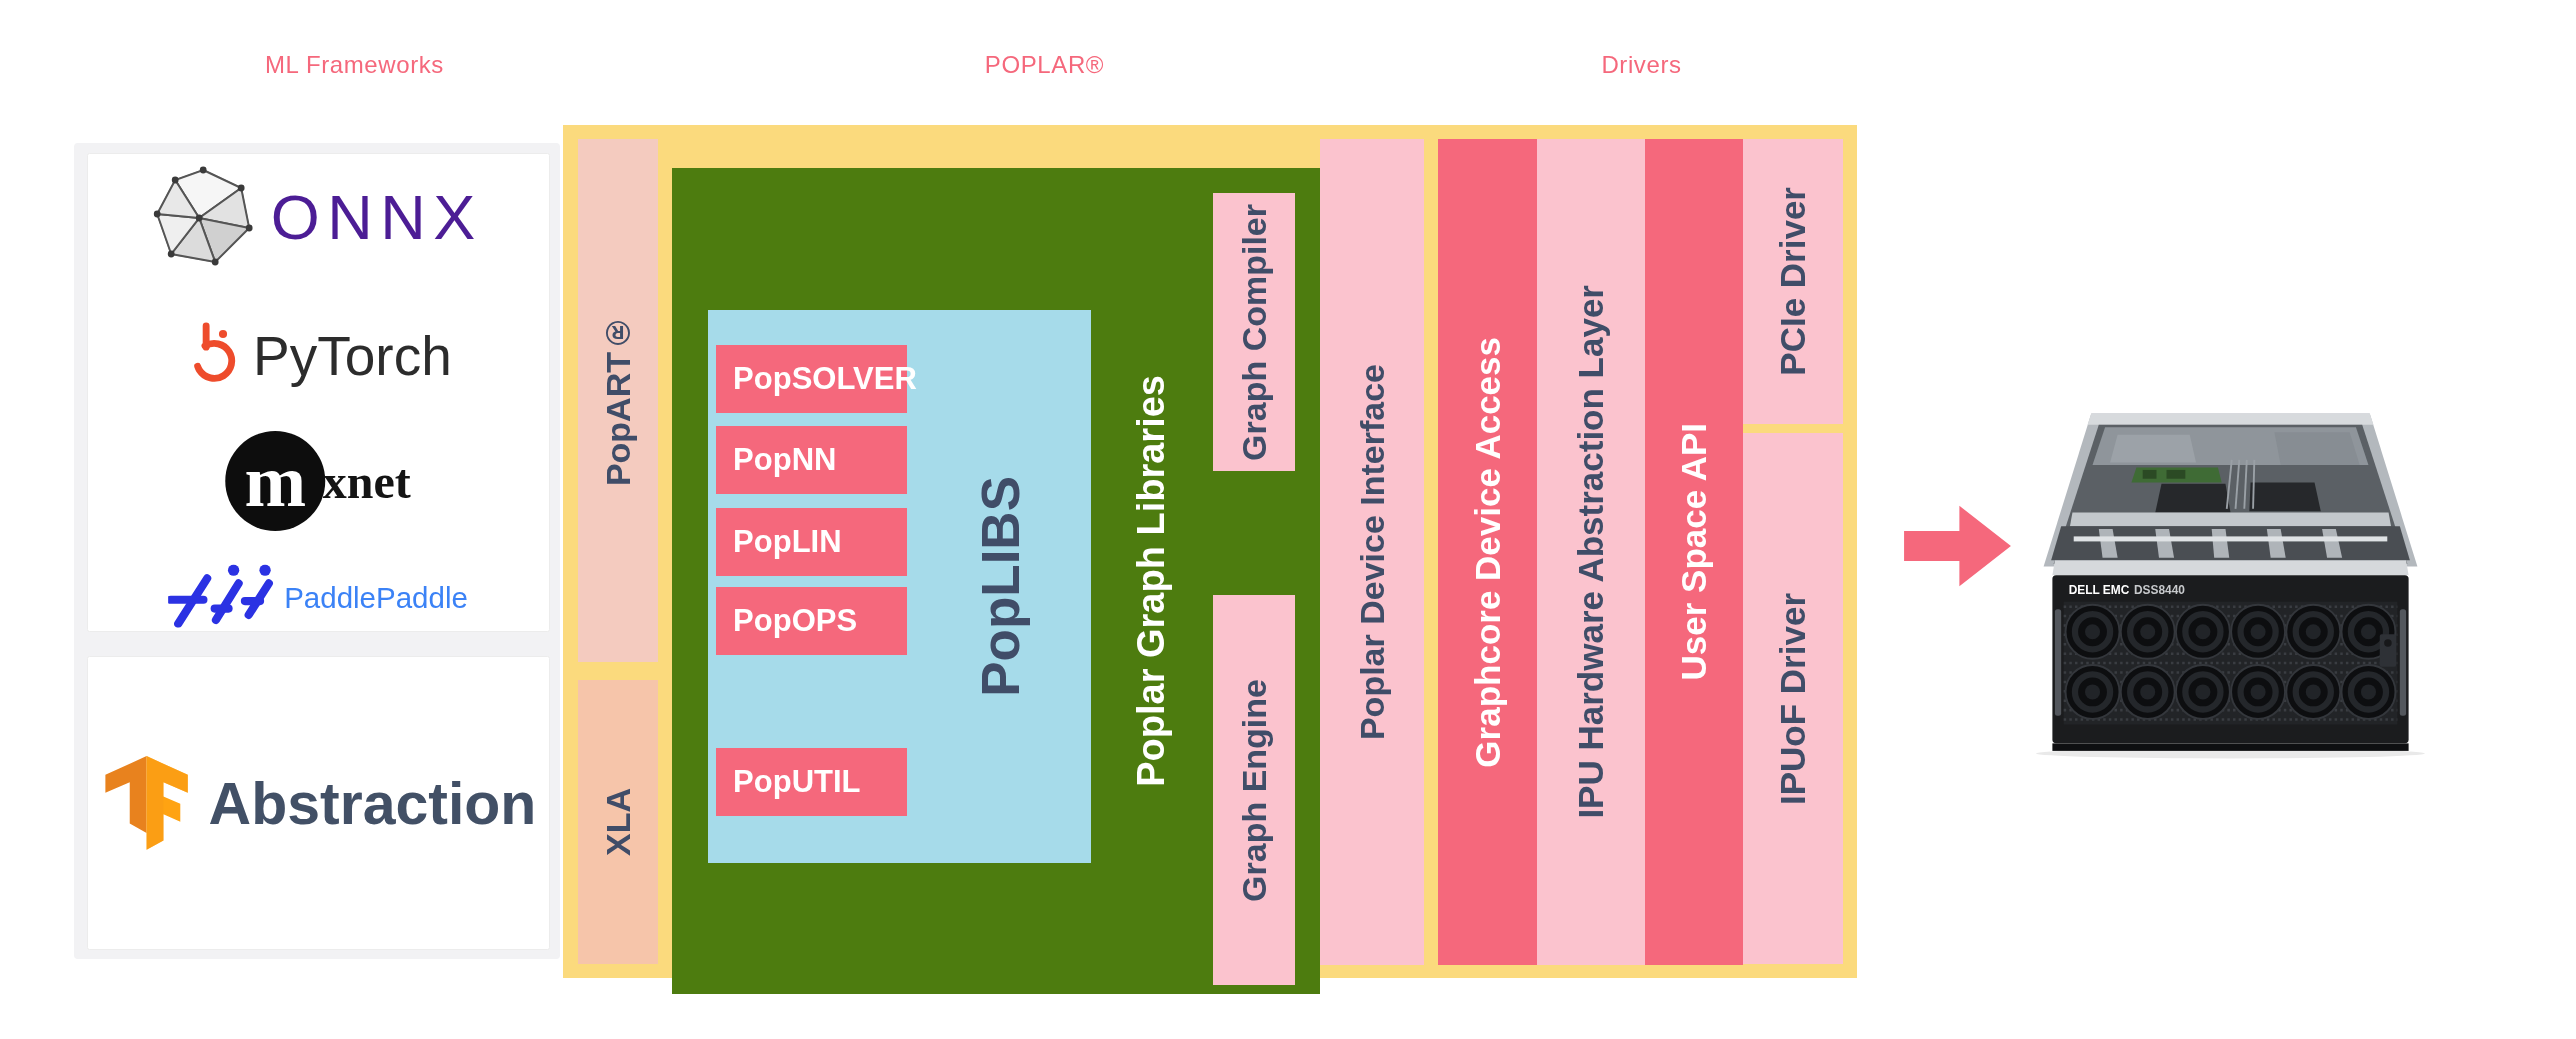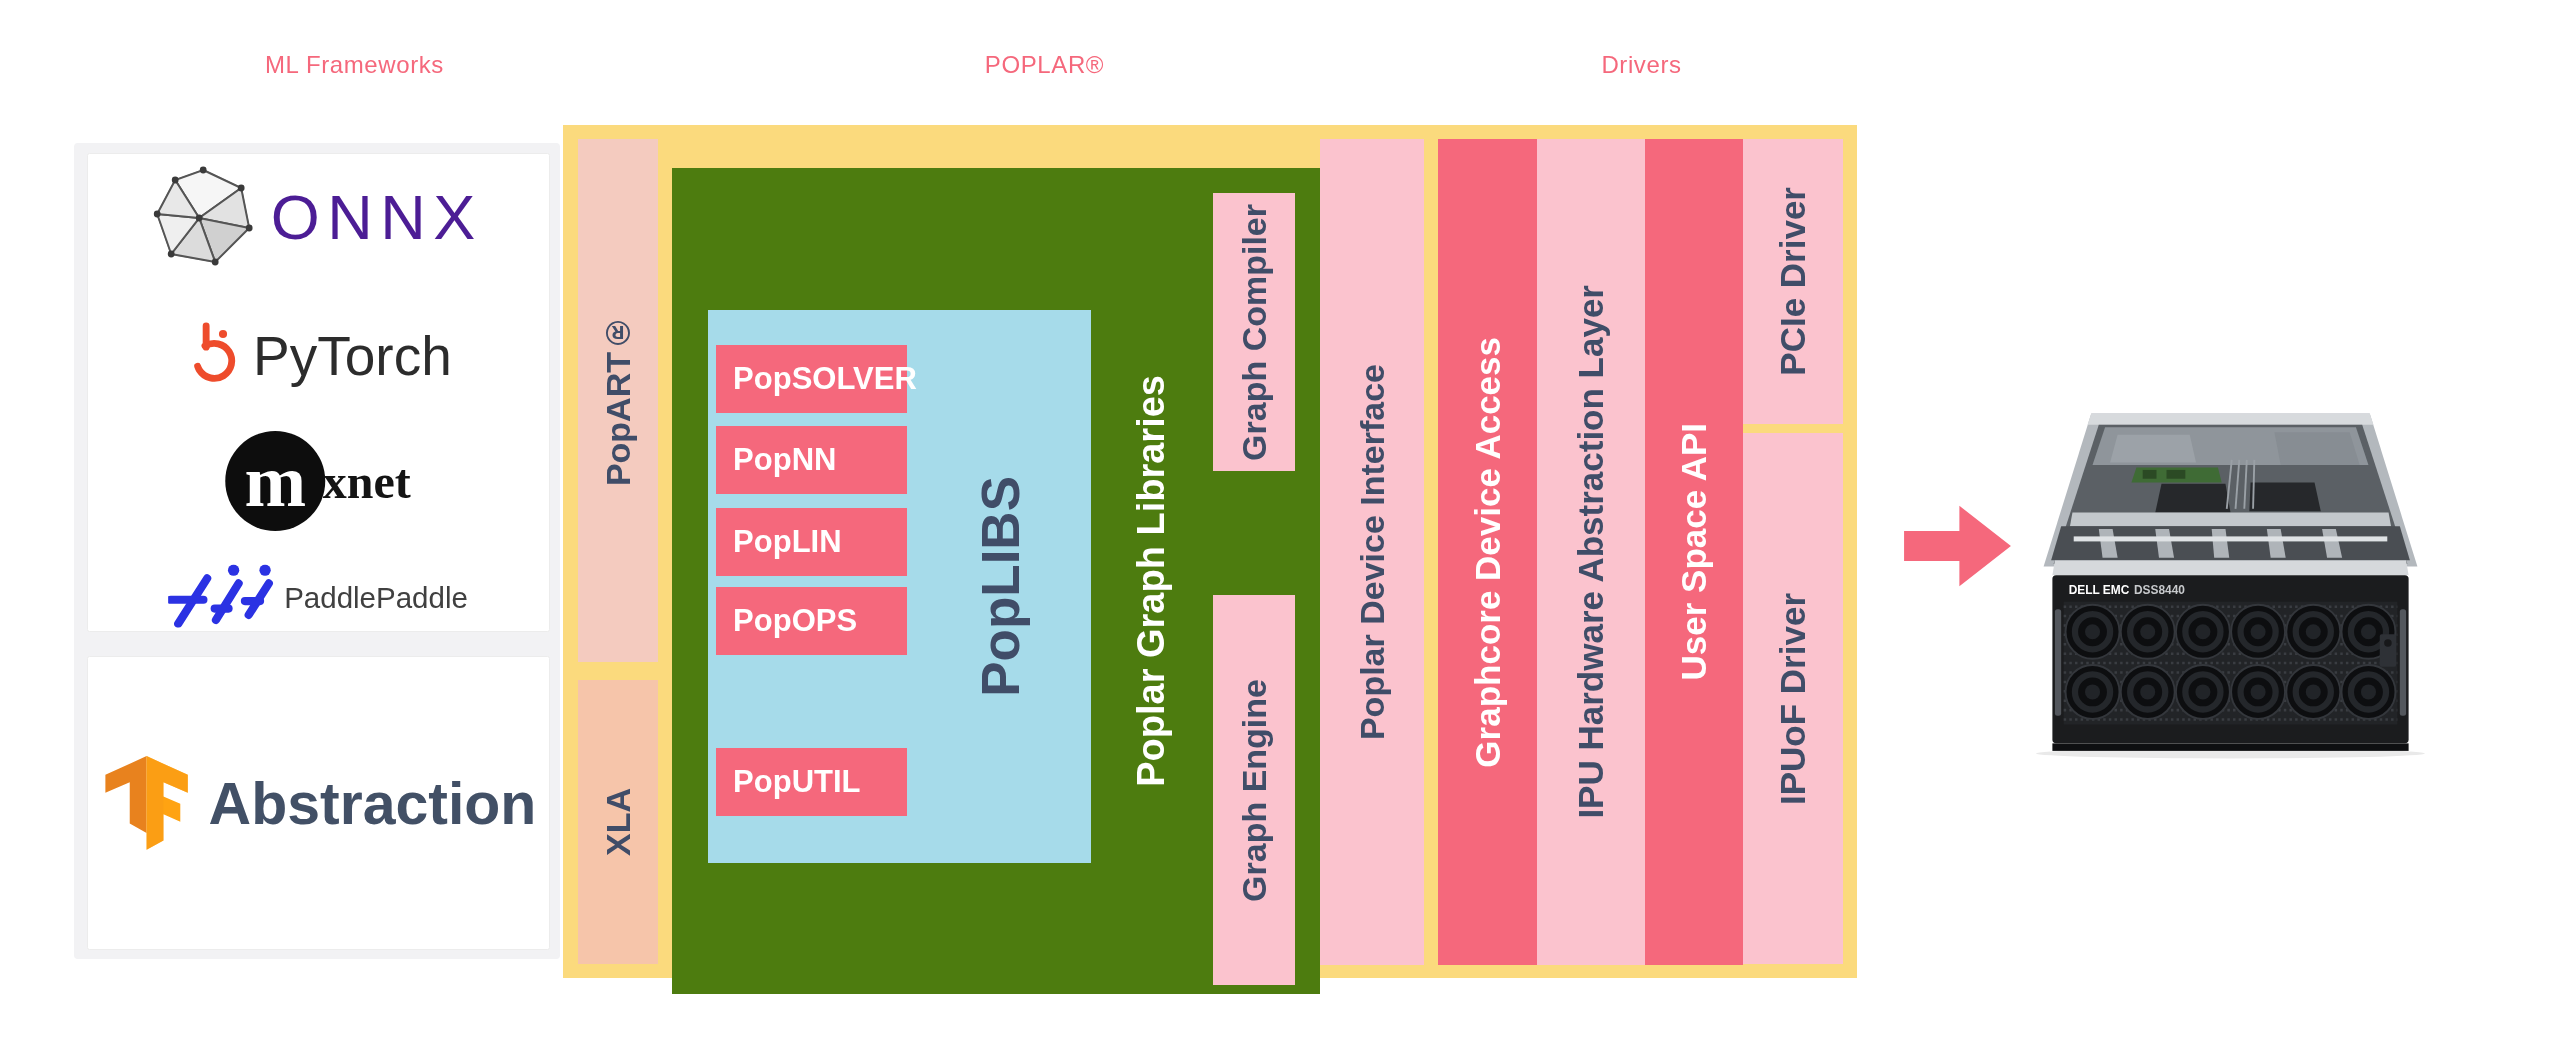--- a/index.html
+++ b/index.html
@@ -15,21 +15,21 @@
   .card{position:absolute;left:12.5px;width:461px;background:#ffffff;border:0.6px solid #ececec;border-radius:2.5px;}
   #card1{top:10px;height:477px;}
   #card2{top:513px;height:292px;}
   .logo-row{position:absolute;left:50%;transform:translate(-50%,-50%);display:flex;align-items:center;white-space:nowrap;}
 
   .onnx-text{font-size:63px;color:#4c1d95;letter-spacing:7.5px;margin-left:17.6px;}
   .pytorch-text{font-size:55px;color:#2c2c2c;margin-left:8.8px;}
   .mxnet-circle{width:100px;height:100px;border-radius:50%;background:#0d0d0d;display:flex;align-items:center;justify-content:center;}
   .mxnet-m{font-family:"Liberation Serif", serif;font-weight:bold;font-size:74px;color:#ffffff;line-height:1;}
   .mxnet-text{font-family:"Liberation Serif", serif;font-weight:bold;font-size:48px;color:#141414;margin-left:-2.5px;}
-  .paddle-text{font-size:29.5px;color:#404040;margin-left:9px;}
+  .paddle-text{font-size:29.5px;color:#3b82f6;margin-left:9px;}
   .tf-text{font-size:59px;font-weight:bold;color:#425066;margin-left:15px;}
 
   
   #frame{left:563px;top:125px;width:1294px;height:853px;background:#FBDA7D;}
   .vcol{position:absolute;display:flex;align-items:center;justify-content:center;overflow:hidden;}
   .vtext{writing-mode:vertical-rl;transform:rotate(180deg);white-space:nowrap;}
   .navy{color:#404D68;font-weight:bold;font-size:34px;}
   .whitev{color:#ffffff;font-weight:bold;font-size:35px;}
 
   #popart-col{left:15px;top:14px;width:80px;height:523px;background:#F4CBBF;}

